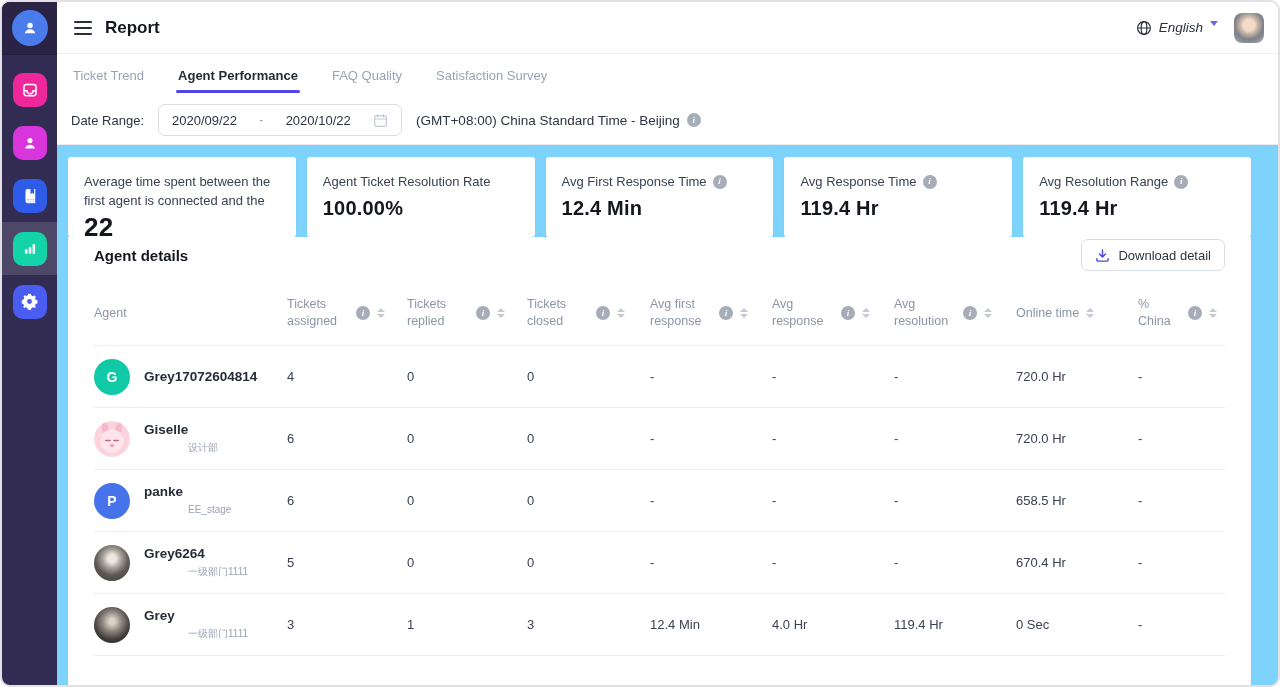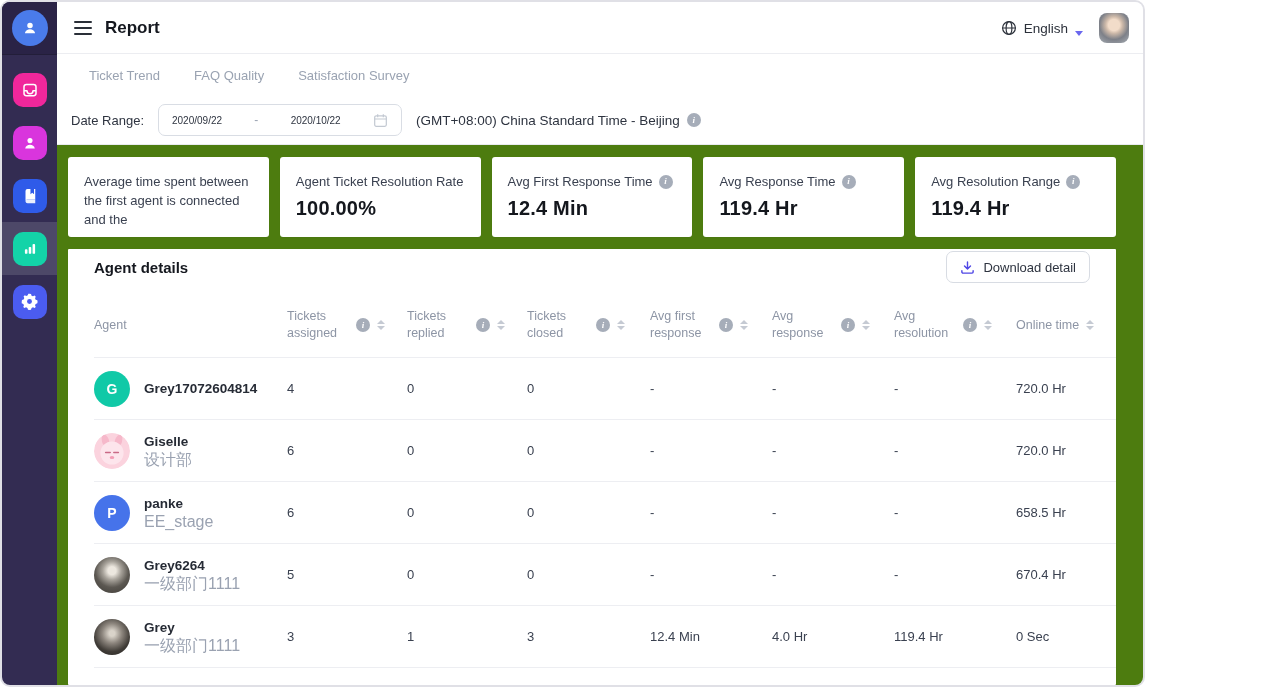--- a/index.html
+++ b/index.html
@@ -1,60 +1,60 @@
 <!DOCTYPE html>
 <html><head>
 <meta charset="utf-8">
 <style>
   * { box-sizing: border-box; }
   body { margin: 0; background: #fff; font-family: "Liberation Sans", "DejaVu Sans", sans-serif; }
-  .frame { position: relative; width: 1145px; height: 687px; border: 2px solid #e0e0e6; border-radius: 10px; overflow: hidden; background: #eef0f3; }
+  .frame { position: relative; width: 1280px; height: 687px; border: 2px solid #e0e0e6; border-radius: 10px; overflow: hidden; background: #eef0f3; }
 
   
   .sidebar { position: absolute; left: 0; top: 0; bottom: 0; width: 55px; background: #332c52; z-index: 5; }
   .side-top { width: 55px; height: 52px; background: #2a2346; display: flex; align-items: center; justify-content: center; box-shadow: 0 1px 0 rgba(0,0,0,.3); }
   .side-avatar { width: 36px; height: 36px; border-radius: 50%; display: flex; align-items: center; justify-content: center; }
   .side-items { display: flex; flex-direction: column; align-items: center; padding-top: 9px; }
   .side-item { width: 55px; height: 53px; display: flex; align-items: center; justify-content: center; cursor: pointer; }
   .side-item.active { background: #4d4868; }
   .tile { width: 34px; height: 34px; border-radius: 10px; display: flex; align-items: center; justify-content: center; }
 
   
   .main { margin-left: 55px; height: 100%; display: flex; flex-direction: column; }
   .topbar { height: 52px; background: #fff; border-bottom: 1px solid #ecedf1; display: flex; align-items: center; padding: 0 14px 0 17px; flex: none; }
   .hamburger { width: 18px; display: flex; flex-direction: column; gap: 4px; cursor: pointer; padding: 4px 0; }
   .hamburger span { height: 2px; background: #2a2f38; border-radius: 1px; }
   .page-title { font-size: 17px; font-weight: 700; color: #15181f; margin-left: 13px; }
   .top-right { margin-left: auto; display: flex; align-items: center; }
-  .lang { display: flex; align-items: flex-end; gap: 7px; cursor: pointer; font-size: 13.5px; color: #2c313b; }
+  .lang { display: flex; align-items: flex-start; gap: 7px; cursor: pointer; font-size: 13.5px; color: #2c313b; font-style: italic; }
   .caret { width: 0; height: 0; border-left: 4.5px solid transparent; border-right: 4.5px solid transparent; border-top: 5.5px solid #6a67ee; margin-top: 1px; }
   .user-avatar { width: 30px; height: 30px; border-radius: 8px; margin-left: 16px; cursor: pointer;
     background: radial-gradient(circle at 50% 40%, #f2dcc9 0 24%, #cdb9a9 36%, #7d8088 62%, #a7adb4 100%); }
 
   
   .subbar { background: #fff; border-bottom: 1px solid #e9ebef; flex: none; }
-  .tabs { display: flex; gap: 30px; padding: 0 30px; height: 42px; }
+  .tabs { display: flex; gap: 30px; padding: 0 14px; height: 42px; }
   .tab { display: flex; align-items: center; position: relative; font-size: 13px; color: #9aa3b2; cursor: pointer; padding: 0 2px; }
   .tab.active { color: #262b36; font-weight: 700; }
   .tab.active::after { content: ""; position: absolute; left: 0; right: 0; bottom: 3px; height: 3px; border-radius: 2px; background: #4f46e5; }
   .daterow { display: flex; align-items: center; height: 48px; padding: 0 14px; gap: 14px; }
   .dr-label { font-size: 13px; color: #2e3440; }
   .date-input { display: flex; align-items: center; justify-content: space-between; border: 1px solid #d9dde4; border-radius: 7px; height: 32px; padding: 0 13px; width: 244px; background: #fff; cursor: pointer; }
-  .date-val { font-size: 10px; color: #2e3440; }
+  .date-val { font-size: 13px; color: #2e3440; }
   .date-sep { color: #9aa3b2; font-size: 12px; }
   .tz { font-size: 13.5px; color: #2e3440; display: flex; align-items: center; gap: 7px; }
 
   .info { width: 14px; height: 14px; border-radius: 50%; background: #a6adb9; color: #fff; font-size: 9px; font-style: italic; font-weight: 700; display: inline-flex; align-items: center; justify-content: center; font-family: "Liberation Serif", serif; flex: none; cursor: pointer; }
   .sort { display: inline-flex; flex-direction: column; gap: 2px; cursor: pointer; flex: none; }
   .sort i { width: 0; height: 0; border-left: 4px solid transparent; border-right: 4px solid transparent; display: block; }
   .sort .up { border-bottom: 4px solid #c5cad3; }
   .sort .dn { border-top: 4px solid #c5cad3; }
 
   
-  .content { flex: 1; min-height: 0; background: #4d7c0f; padding: 12px 27px 0 11px; display: flex; flex-direction: column; gap: 12px; overflow: hidden; justify-content: space-between; }
+  .content { flex: 1; min-height: 0; background: #7dd3fc; padding: 12px 27px 0 11px; display: flex; flex-direction: column; overflow: hidden; justify-content: space-between; }
   .cards { display: flex; gap: 11px; flex: none; }
   .card { flex: 1; height: 80px; background: #fff; border-radius: 3px; padding: 15px 16px 0; overflow: hidden; box-shadow: 0 1px 2px rgba(16,24,40,.04); }
   .card-label { font-size: 13px; color: #3a4150; line-height: 19px; display: flex; align-items: center; gap: 6px; white-space: nowrap; }
   .card.clipped .card-label { display: block; white-space: normal; }
   .card-value { font-size: 20px; font-weight: 700; color: #14171d; margin-top: 6px; letter-spacing: .2px; }
   .card.clipped .card-value { margin-top: 2px; font-size: 26px; }
 
   .panel { flex: 1; min-height: 0; background: #fff; border-radius: 1px; padding: 2px 26px 0; box-shadow: 0 1px 2px rgba(16,24,40,.04); overflow: hidden; }
   .panel-head { display: flex; align-items: center; justify-content: space-between; }
   .panel-title { font-size: 15px; font-weight: 700; color: #15181f; }
@@ -64,21 +64,21 @@
   thead th { text-align: left; font-weight: 400; color: #8d95a5; font-size: 12.5px; padding: 15px 8px 15px 0; vertical-align: middle; }
   .th-inner { display: flex; align-items: center; gap: 7px; }
   .th-label { line-height: 17px; }
   th.wrap .th-label { max-width: 62px; }
   tbody td { border-top: 1px solid #edeef2; height: 62px; font-size: 13px; color: #3a4150; padding: 0 8px 0 0; vertical-align: middle; }
   .agent-cell { display: flex; align-items: center; gap: 14px; }
   .avatar { width: 36px; height: 36px; border-radius: 50%; flex: none; display: flex; align-items: center; justify-content: center; color: #fff; font-size: 14px; font-weight: 700; overflow: hidden; }
   .photo1 { background: radial-gradient(circle at 50% 38%, #ece7df 0 14%, #a8a39b 32%, #5c5852 58%, #3c3934 100%); }
   .photo2 { background: radial-gradient(circle at 50% 40%, #d9d3c9 0 10%, #8d867e 35%, #403c37 65%, #23211e 100%); }
   .a-name { font-size: 13.5px; font-weight: 700; color: #262b35; line-height: 17px; }
-  .a-dept { font-size: 16px; color: #9aa2b1; line-height: 16px; margin-top: 2px; }
+  .a-dept { font-size: 10px; color: #9aa2b1; line-height: 16px; margin-top: 2px; margin-left: 44px; }
 </style>
 </head>
 <body>
 
 <div class="frame">
 
   <nav class="sidebar">
     <div class="side-top">
       <span class="side-avatar" style="background: rgb(74, 123, 234);">
           <svg width="20" height="20" viewBox="0 0 24 24">
@@ -155,20 +155,21 @@
           <span>English</span>
           <span class="caret"></span>
         </span>
         <span class="user-avatar"></span>
       </div>
     </header>
 
     <div class="subbar">
       <div class="tabs">
           <div class="tab">Ticket Trend</div>
+          <div class="tab active">Agent Performance</div>
           <div class="tab">FAQ Quality</div>
           <div class="tab">Satisfaction Survey</div>
         </div>
       <div class="daterow">
         <span class="dr-label">Date Range:</span>
         <div class="date-input">
           <span class="date-val">2020/09/22</span>
           <span class="date-sep">-</span>
           <span class="date-val">2020/10/22</span>
           <svg width="15" height="15" viewBox="0 0 16 16">

